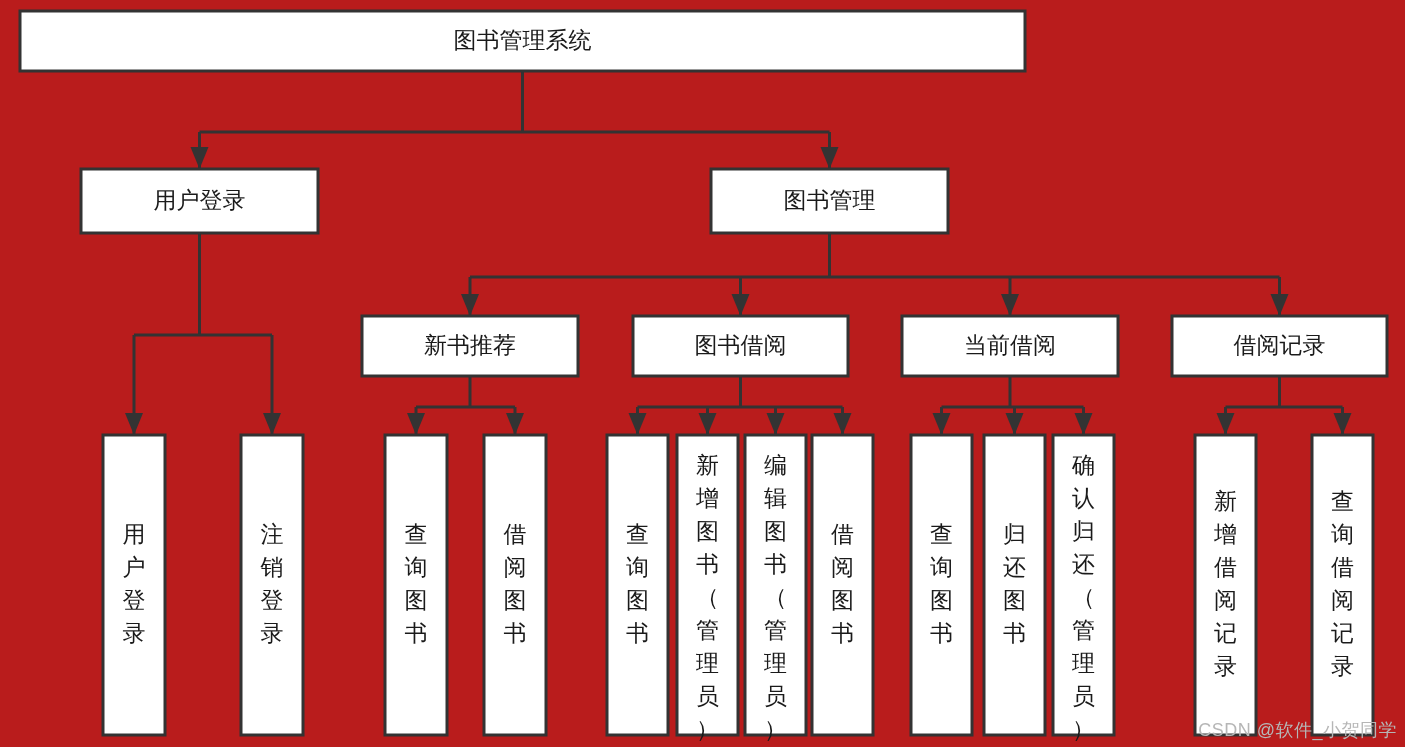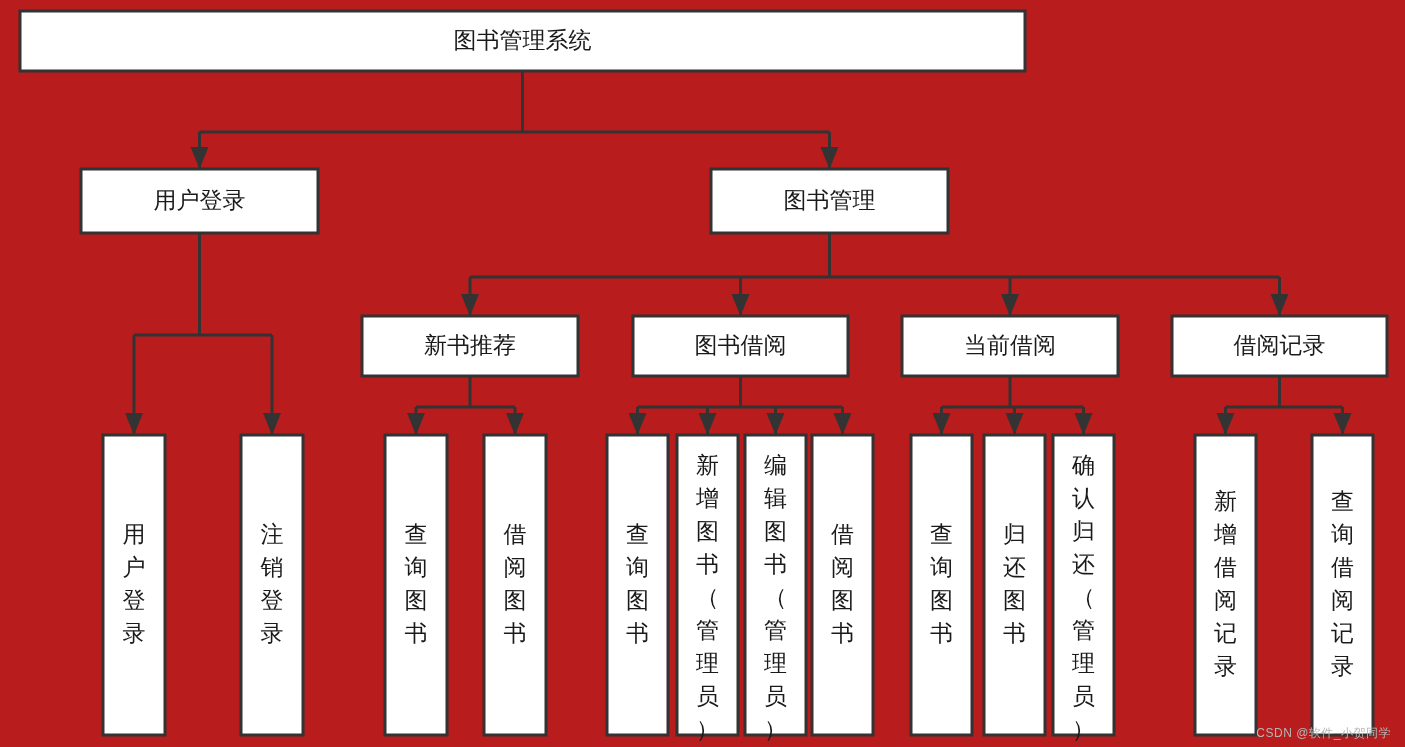--- a/index.html
+++ b/index.html
@@ -53,24 +53,24 @@
   .node-label-v {
     font-family: "Liberation Sans", "DejaVu Sans", sans-serif;
     font-size: 23px;
     fill: #1a1a1a;
     text-anchor: middle;
     dominant-baseline: middle;
     white-space: pre;
   }
   .watermark-text {
     position: absolute;
-    right: 14px;
+    right: 8px;
     bottom: 5px;
     font-family: "Liberation Sans", "DejaVu Sans", sans-serif;
-    font-size: 12px;
+    font-size: 18px;
     color: #b6b6b6;
     letter-spacing: 0.5px;
     user-select: none;
     pointer-events: none;
     white-space: nowrap;
   }
 </style>
 </head>
 <body>
 

